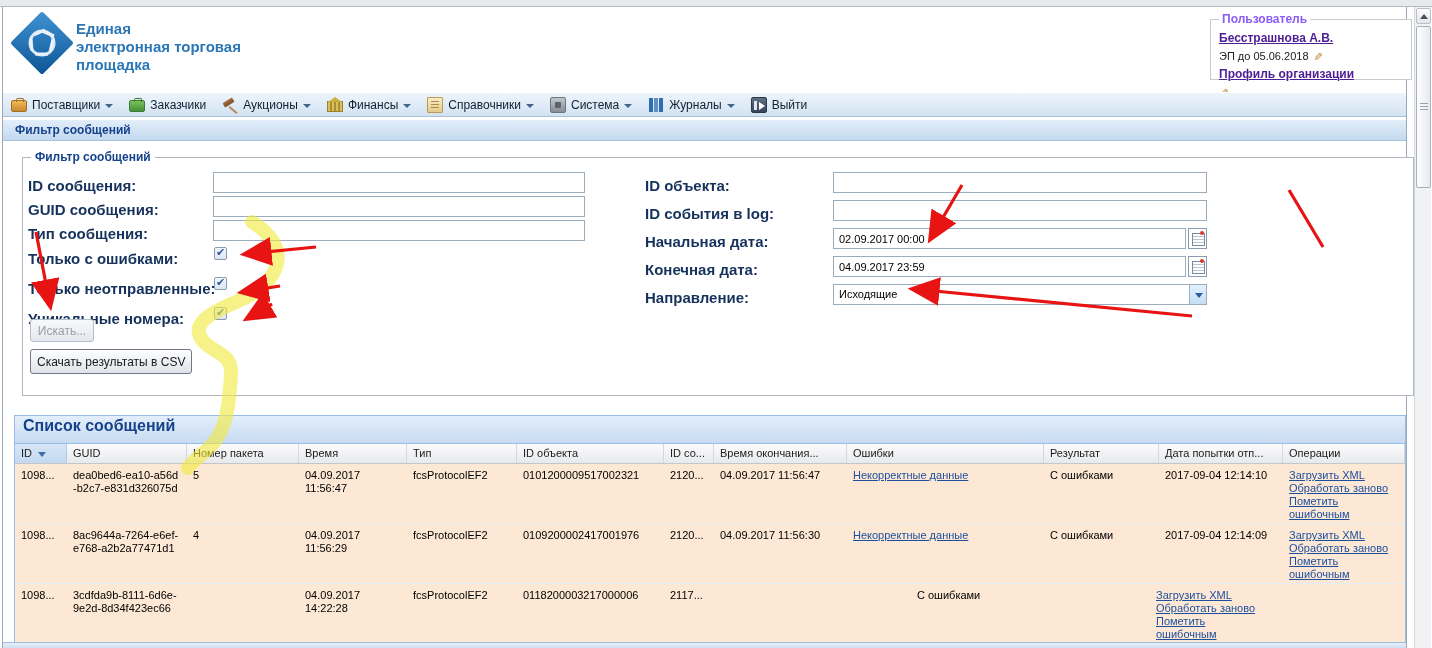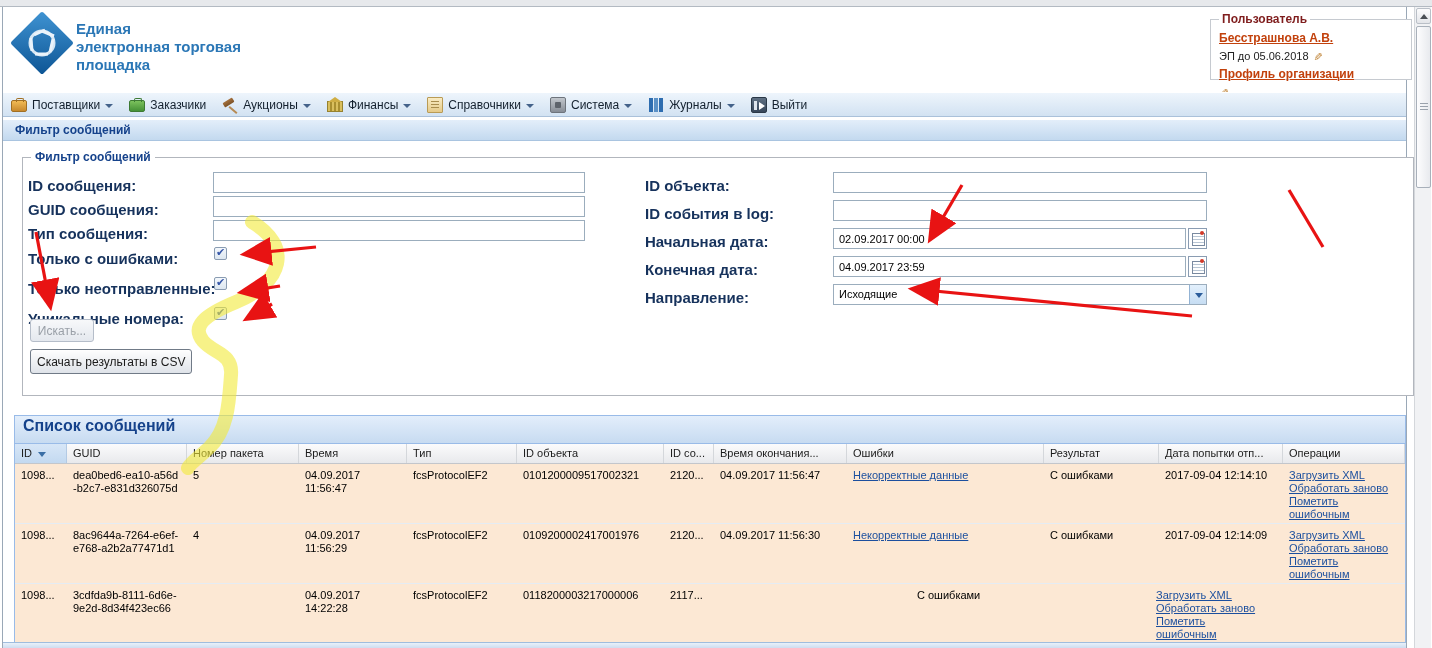--- a/index.html
+++ b/index.html
@@ -12,22 +12,22 @@
   .app-border-l { position:absolute; left:2px; top:7px; width:1px; height:641px; background:#9aa8b7; }
   .app-border-r { position:absolute; left:1406px; top:7px; width:1px; height:641px; background:#9aa8b7; }
 
   
   .logo { position:absolute; left:10px; top:11px; cursor:pointer; }
   .logo-title { position:absolute; left:76px; top:20px; color:#2b77b6; font-size:15px;
     font-weight:bold; line-height:18px; }
 
   fieldset.user { position:absolute; left:1210px; top:12px; width:202px; height:68px;
     border:1px solid #c6cad0; padding:2px 8px; background:#fff; }
-  fieldset.user legend { font-size:12px; font-weight:bold; color:#7f1d1d; padding:0 3px; }
-  .user a { color:#c2410c; font-size:12px; font-weight:bold; text-decoration:underline;
+  fieldset.user legend { font-size:12px; font-weight:bold; color:#8b5cf6; padding:0 3px; }
+  .user a { color:#4c1d95; font-size:12px; font-weight:bold; text-decoration:underline;
     display:inline-block; cursor:pointer; }
   .user .cert { font-size:11px; color:#222; }
   .pencil { color:#c08437; font-size:11px; display:inline-block;
     transform:rotate(90deg); cursor:pointer; }
 
   
   .menubar { position:absolute; left:3px; top:92px; width:1403px; height:25px;
     background:linear-gradient(#eef5fc,#d2e2f2); border-top:1px solid #fff;
     border-bottom:1px solid #aac1da; display:flex; align-items:center; padding-left:8px; }
   .menu-item { display:flex; align-items:center; margin-right:16px; cursor:pointer;

